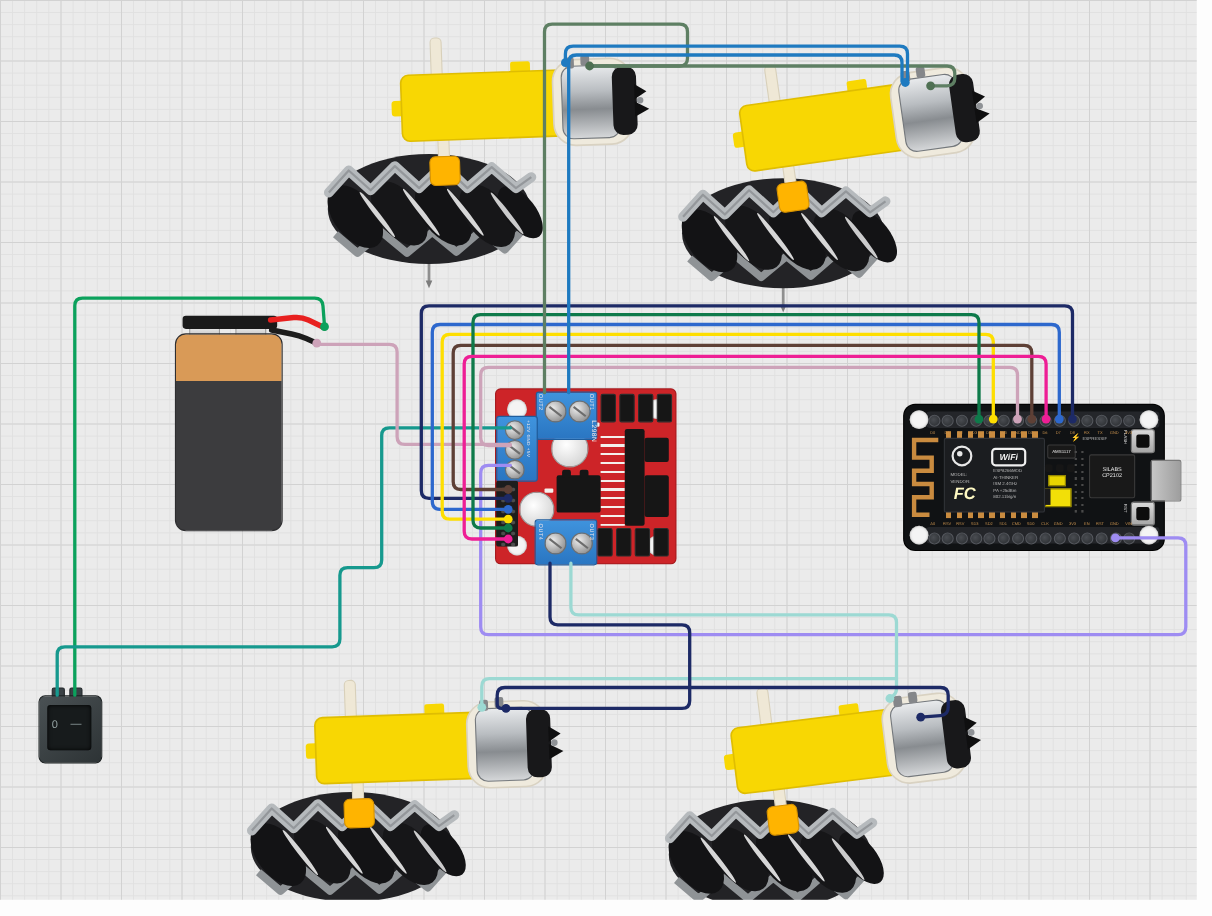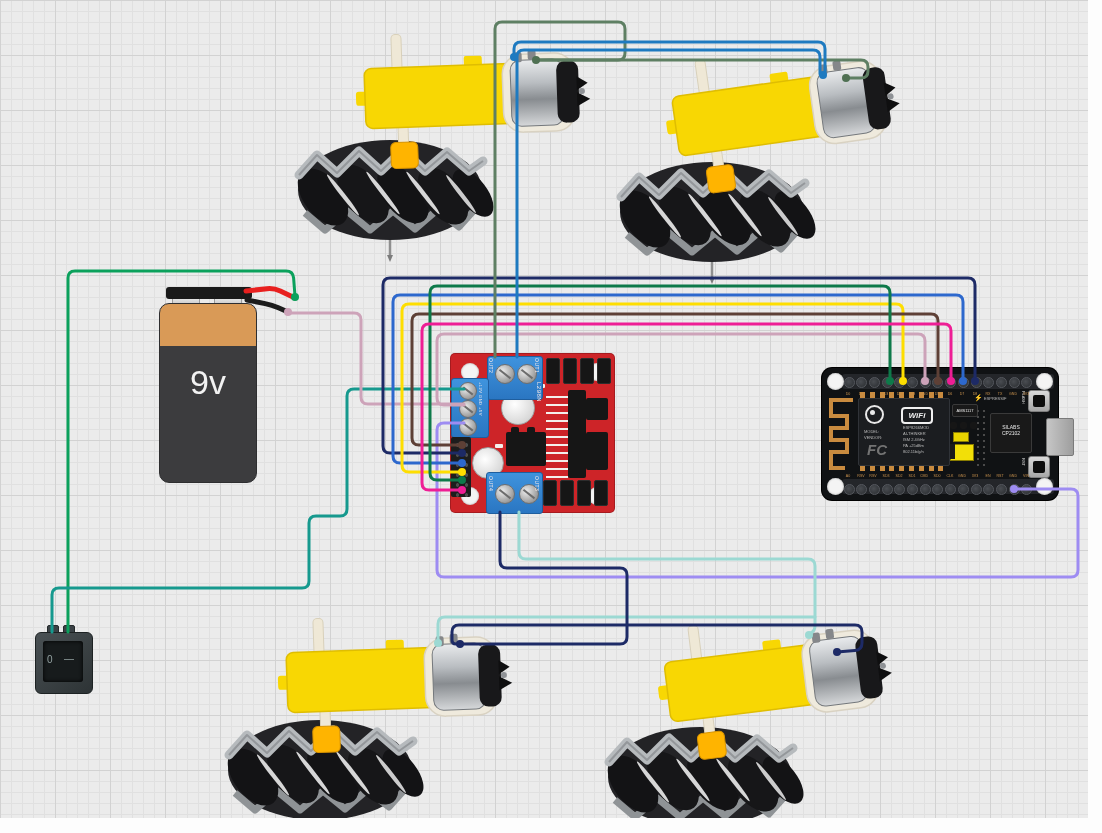--- a/index.html
+++ b/index.html
@@ -54,21 +54,20 @@
 </style>
 </head>
 <body>
 <div id="scene">
 
   <div id="battery" class="abs" style="left:158px;top:283px;width:100px;height:200px;">
     <div class="abs term" style="left:14px;top:12px;width:26px;height:12px;"></div>
     <div class="abs term" style="left:56px;top:12px;width:26px;height:12px;"></div>
     <div class="abs cap" style="left:8px;top:4px;width:86px;height:12px;"></div>
     <div class="abs body" style="left:1px;top:20px;width:96px;height:178px;"></div>
-    <div class="abs blabel" style="left:0;top:80px;">9v</div>
   </div>
 
   <div id="switch" class="abs" style="left:35px;top:622px;width:62px;height:74px;">
     <div class="abs sterm" style="left:12px;top:3px;width:10px;height:10px;"></div>
     <div class="abs sterm" style="left:28px;top:3px;width:10px;height:10px;"></div>
     <div class="abs sbody" style="left:0;top:10px;width:56px;height:60px;"></div>
     <div class="abs sface" style="left:8px;top:19px;width:40px;height:41px;"></div>
     <div class="abs smark" style="left:12px;top:32px;">0</div>
     <div class="abs smark" style="left:29px;top:31px;">—</div>
   </div>
@@ -142,21 +141,21 @@
       <div class="abs" style="left:6px;top:6px;width:15px;height:15px;border:2px solid #e8e8e8;border-radius:50%;"></div>
       <div class="abs" style="left:11px;top:11px;width:5px;height:5px;background:#e8e8e8;border-radius:50%;"></div>
       <div class="abs" style="left:42px;top:8px;width:28px;height:13px;border:2px solid #f0f0f0;border-radius:4px;color:#f0f0f0;font-size:8px;font-weight:bold;font-style:italic;text-align:center;line-height:13px;">WiFi</div>
       <div class="abs tinytxt" style="left:5px;top:30px;">MODEL:</div>
       <div class="abs tinytxt" style="left:5px;top:36px;">VENDOR:</div>
       <div class="abs tinytxt" style="left:44px;top:26px;">ESP8266MOD</div>
       <div class="abs tinytxt" style="left:44px;top:32px;">AI-THINKER</div>
       <div class="abs tinytxt" style="left:44px;top:38px;">ISM 2.4GHz</div>
       <div class="abs tinytxt" style="left:44px;top:44px;">PA +25dBm</div>
       <div class="abs tinytxt" style="left:44px;top:50px;">802.11b/g/n</div>
-      <div class="abs" style="left:8px;top:42px;color:#737373;font-size:15px;font-weight:bold;font-style:italic;">FC</div>
+      <div class="abs" style="left:8px;top:42px;color:#fef9c3;font-size:15px;font-weight:bold;font-style:italic;">FC</div>
     </div>
 
     <div class="abs chip" style="left:130px;top:36px;width:24px;height:11px;font-size:4px;line-height:11px;">AMS1117</div>
     <div class="abs blk" style="left:128px;top:54px;width:7px;height:7px;"></div>
     <div class="abs blk" style="left:138px;top:54px;width:7px;height:7px;"></div>
     <div class="abs blk" style="left:148px;top:54px;width:7px;height:7px;"></div>
     <div class="abs" style="left:131px;top:64px;width:14px;height:8px;background:#e8d400;border:1px solid #8a7d00;"></div>
     <div class="abs" style="left:128px;top:76px;width:22px;height:15px;background:#f2df08;border:1px solid #8a7d00;"></div>
     <div class="abs" style="left:128px;top:76px;width:5px;height:15px;background:#1a1a1a;"></div>
     <div class="abs" style="left:152px;top:26px;color:#f0f0f0;font-size:7px;">⚡</div>

